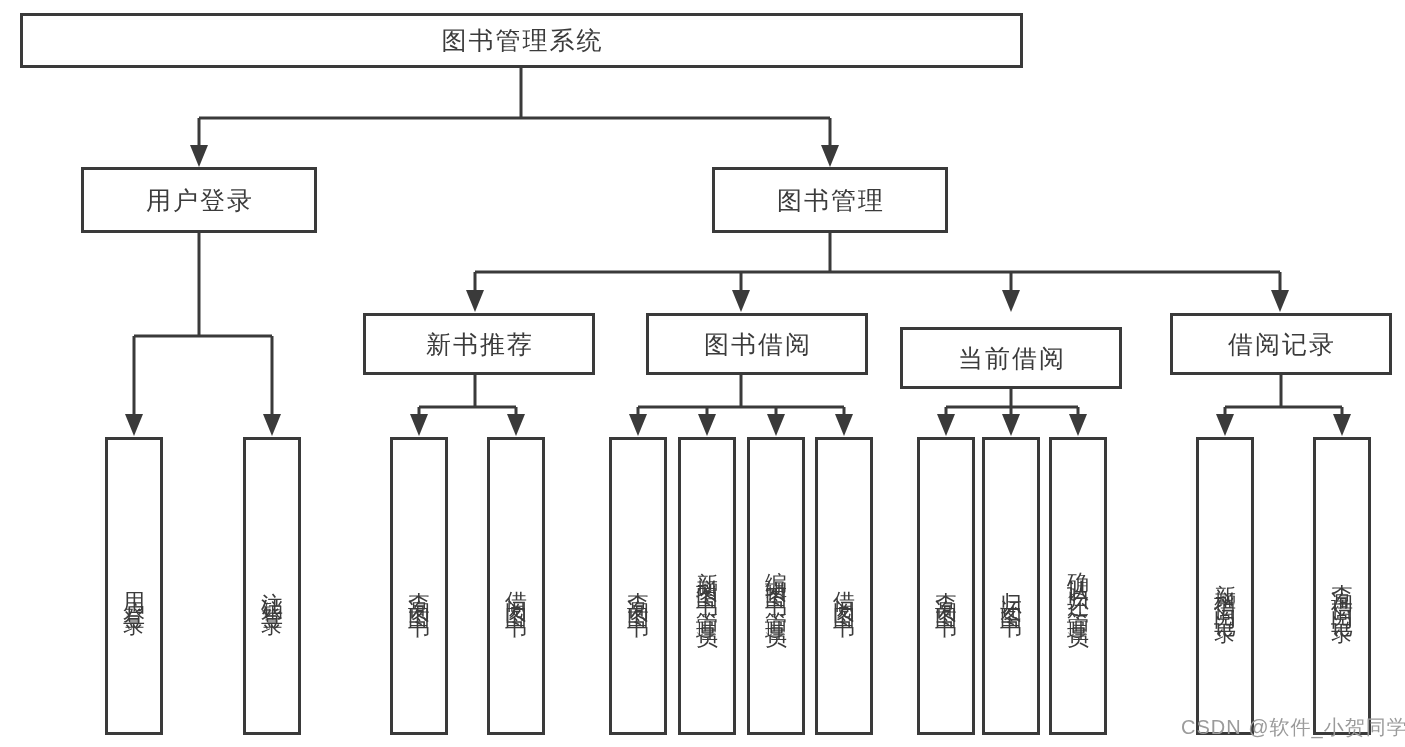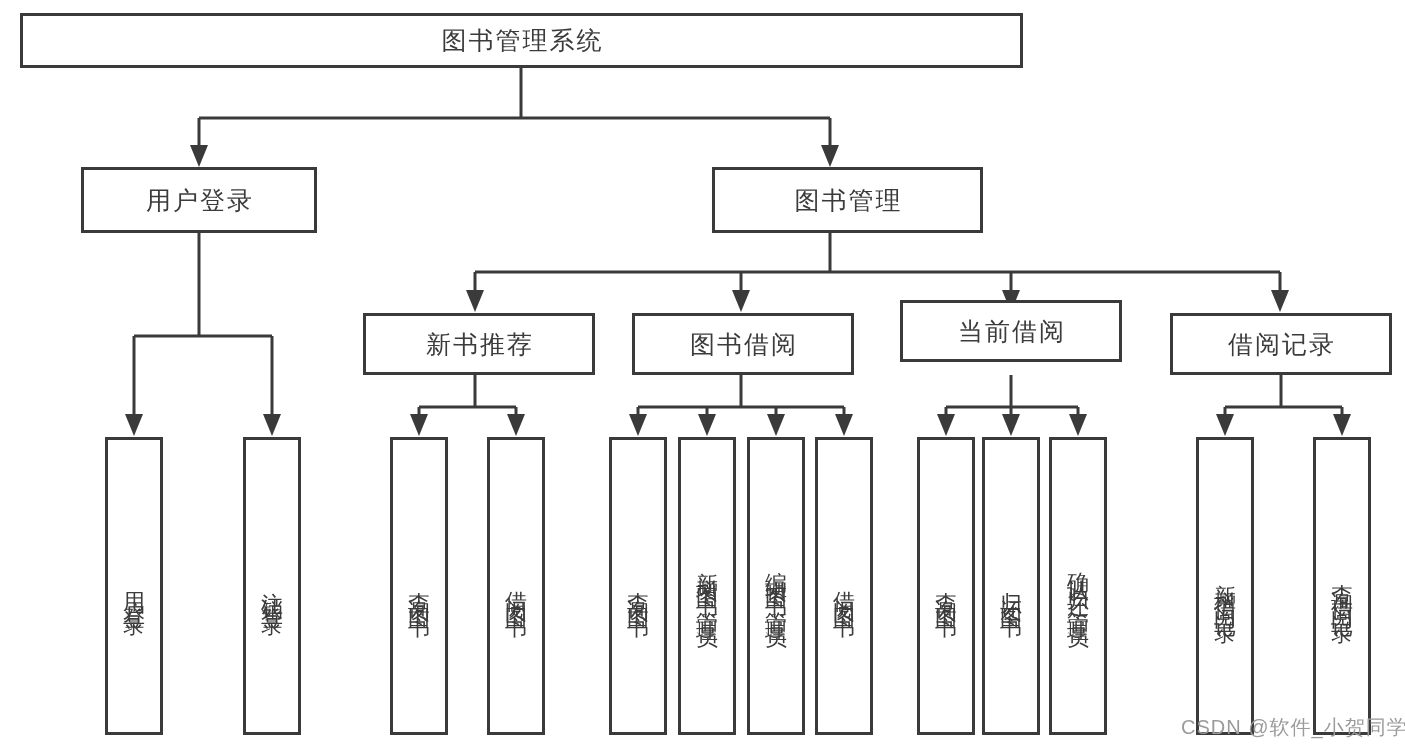--- a/index.html
+++ b/index.html
@@ -90,31 +90,31 @@
     </g>
   </svg>
 
   <div class="box" style="left:20px;top:13px;width:1003px;height:55px">
     <span class="hl">图书管理系统</span>
   </div>
 
   <div class="box" style="left:81px;top:167px;width:236px;height:66px">
     <span class="hl">用户登录</span>
   </div>
-  <div class="box" style="left:712px;top:167px;width:271px;height:66px">
+  <div class="box" style="left:712px;top:167px;width:236px;height:66px">
     <span class="hl">图书管理</span>
   </div>
 
   <div class="box" style="left:363px;top:313px;width:232px;height:62px">
     <span class="hl">新书推荐</span>
   </div>
-  <div class="box" style="left:632px;top:313px;width:222px;height:62px">
+  <div class="box" style="left:646px;top:313px;width:222px;height:62px">
     <span class="hl">图书借阅</span>
   </div>
-  <div class="box" style="left:900px;top:300px;width:222px;height:62px">
+  <div class="box" style="left:900px;top:327px;width:222px;height:62px">
     <span class="hl">当前借阅</span>
   </div>
   <div class="box" style="left:1170px;top:313px;width:222px;height:62px">
     <span class="hl">借阅记录</span>
   </div>
 
   <div class="box leaf" style="left:105px;top:437px;width:58px;height:298px">
     <span class="vl">用户登录</span>
   </div>
   <div class="box leaf" style="left:243px;top:437px;width:58px;height:298px">

